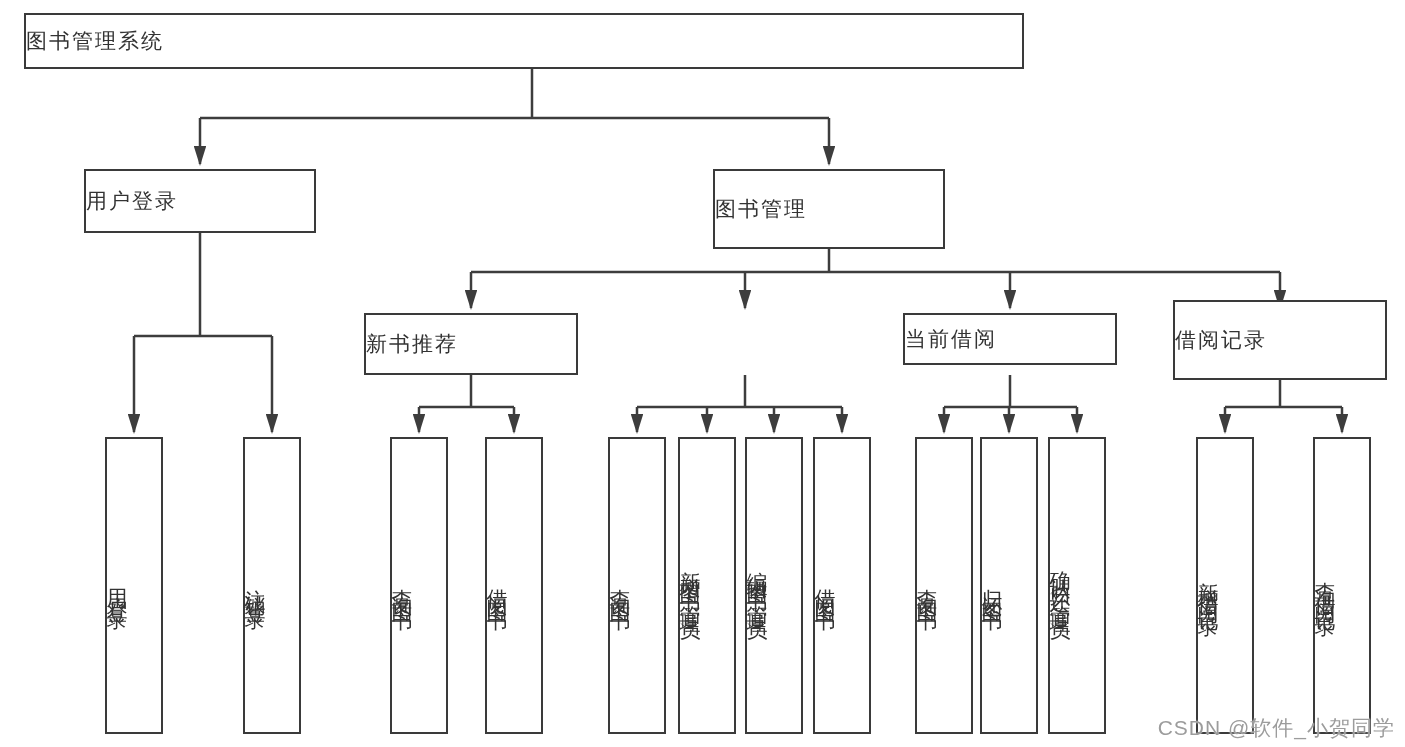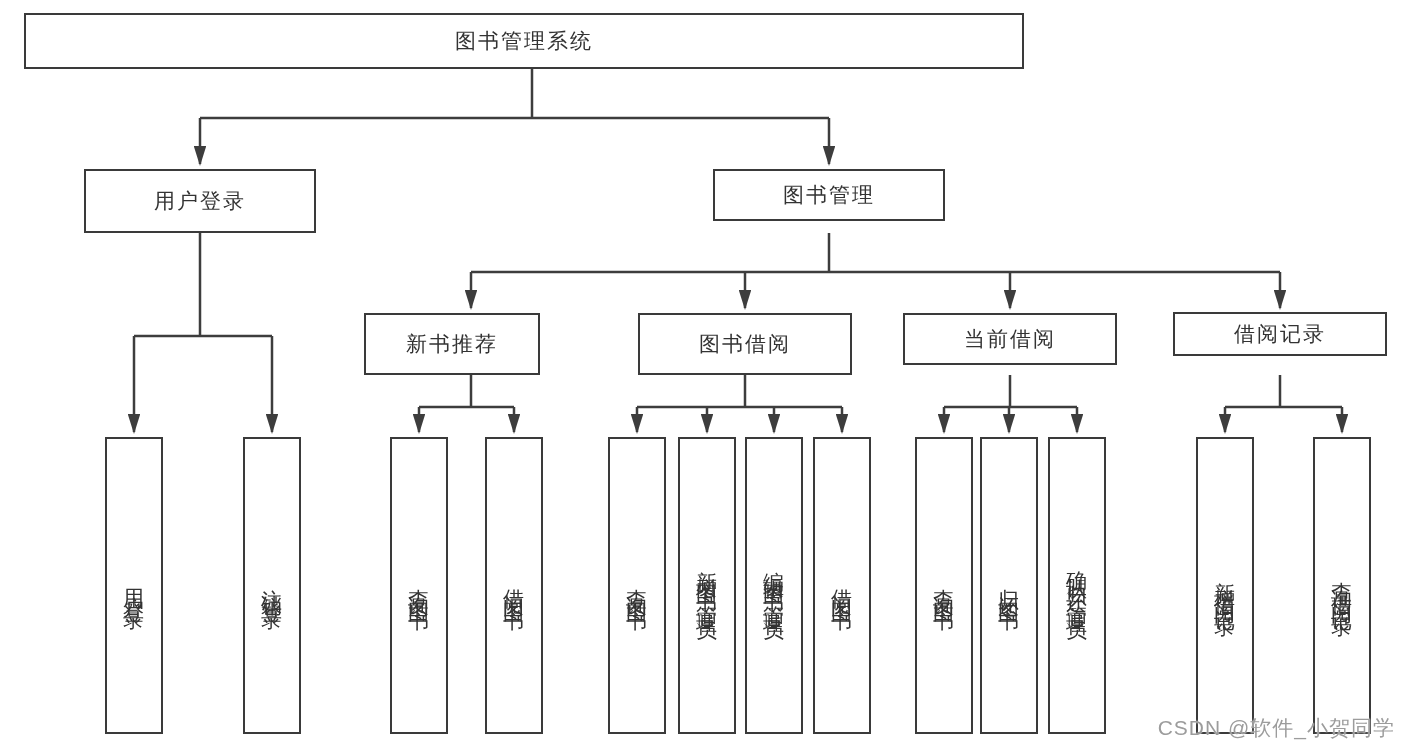--- a/index.html
+++ b/index.html
@@ -28,21 +28,20 @@
     stroke: #3d3d3d;
     stroke-width: 2.5;
   }
   .node {
     position: absolute;
     box-sizing: border-box;
     border: 2.5px solid #3a3a3a;
     background: #ffffff;
     display: flex;
     align-items: center;
-    justify-content: center;
     color: #333333;
   }
   .node .lbl {
     font-size: 21px;
     letter-spacing: 2px;
     white-space: nowrap;
   }
   .node.v .lbl {
     writing-mode: vertical-rl;
     text-orientation: mixed;
@@ -111,34 +110,31 @@
     </g>
   </svg>
 
   <div class="node" style="left:24px;top:13px;width:1000px;height:56px">
     <span class="lbl">图书管理系统</span>
   </div>
 
   <div class="node" style="left:84px;top:169px;width:232px;height:64px">
     <span class="lbl">用户登录</span>
   </div>
-  <div class="node" style="left:713px;top:169px;width:232px;height:52px">
+  <div class="node" style="left:713px;top:169px;width:232px;height:80px">
     <span class="lbl">图书管理</span>
   </div>
 
-  <div class="node" style="left:364px;top:313px;width:176px;height:62px">
+  <div class="node" style="left:364px;top:313px;width:214px;height:62px">
     <span class="lbl">新书推荐</span>
-  </div>
-  <div class="node" style="left:638px;top:313px;width:214px;height:62px">
-    <span class="lbl">图书借阅</span>
   </div>
   <div class="node" style="left:903px;top:313px;width:214px;height:52px">
     <span class="lbl">当前借阅</span>
   </div>
-  <div class="node" style="left:1173px;top:312px;width:214px;height:44px">
+  <div class="node" style="left:1173px;top:300px;width:214px;height:80px">
     <span class="lbl">借阅记录</span>
   </div>
 
   <div class="node v" style="left:105px;top:437px;width:58px;height:297px">
     <span class="lbl">用户登录</span>
   </div>
   <div class="node v" style="left:243px;top:437px;width:58px;height:297px">
     <span class="lbl">注销登录</span>
   </div>
 

